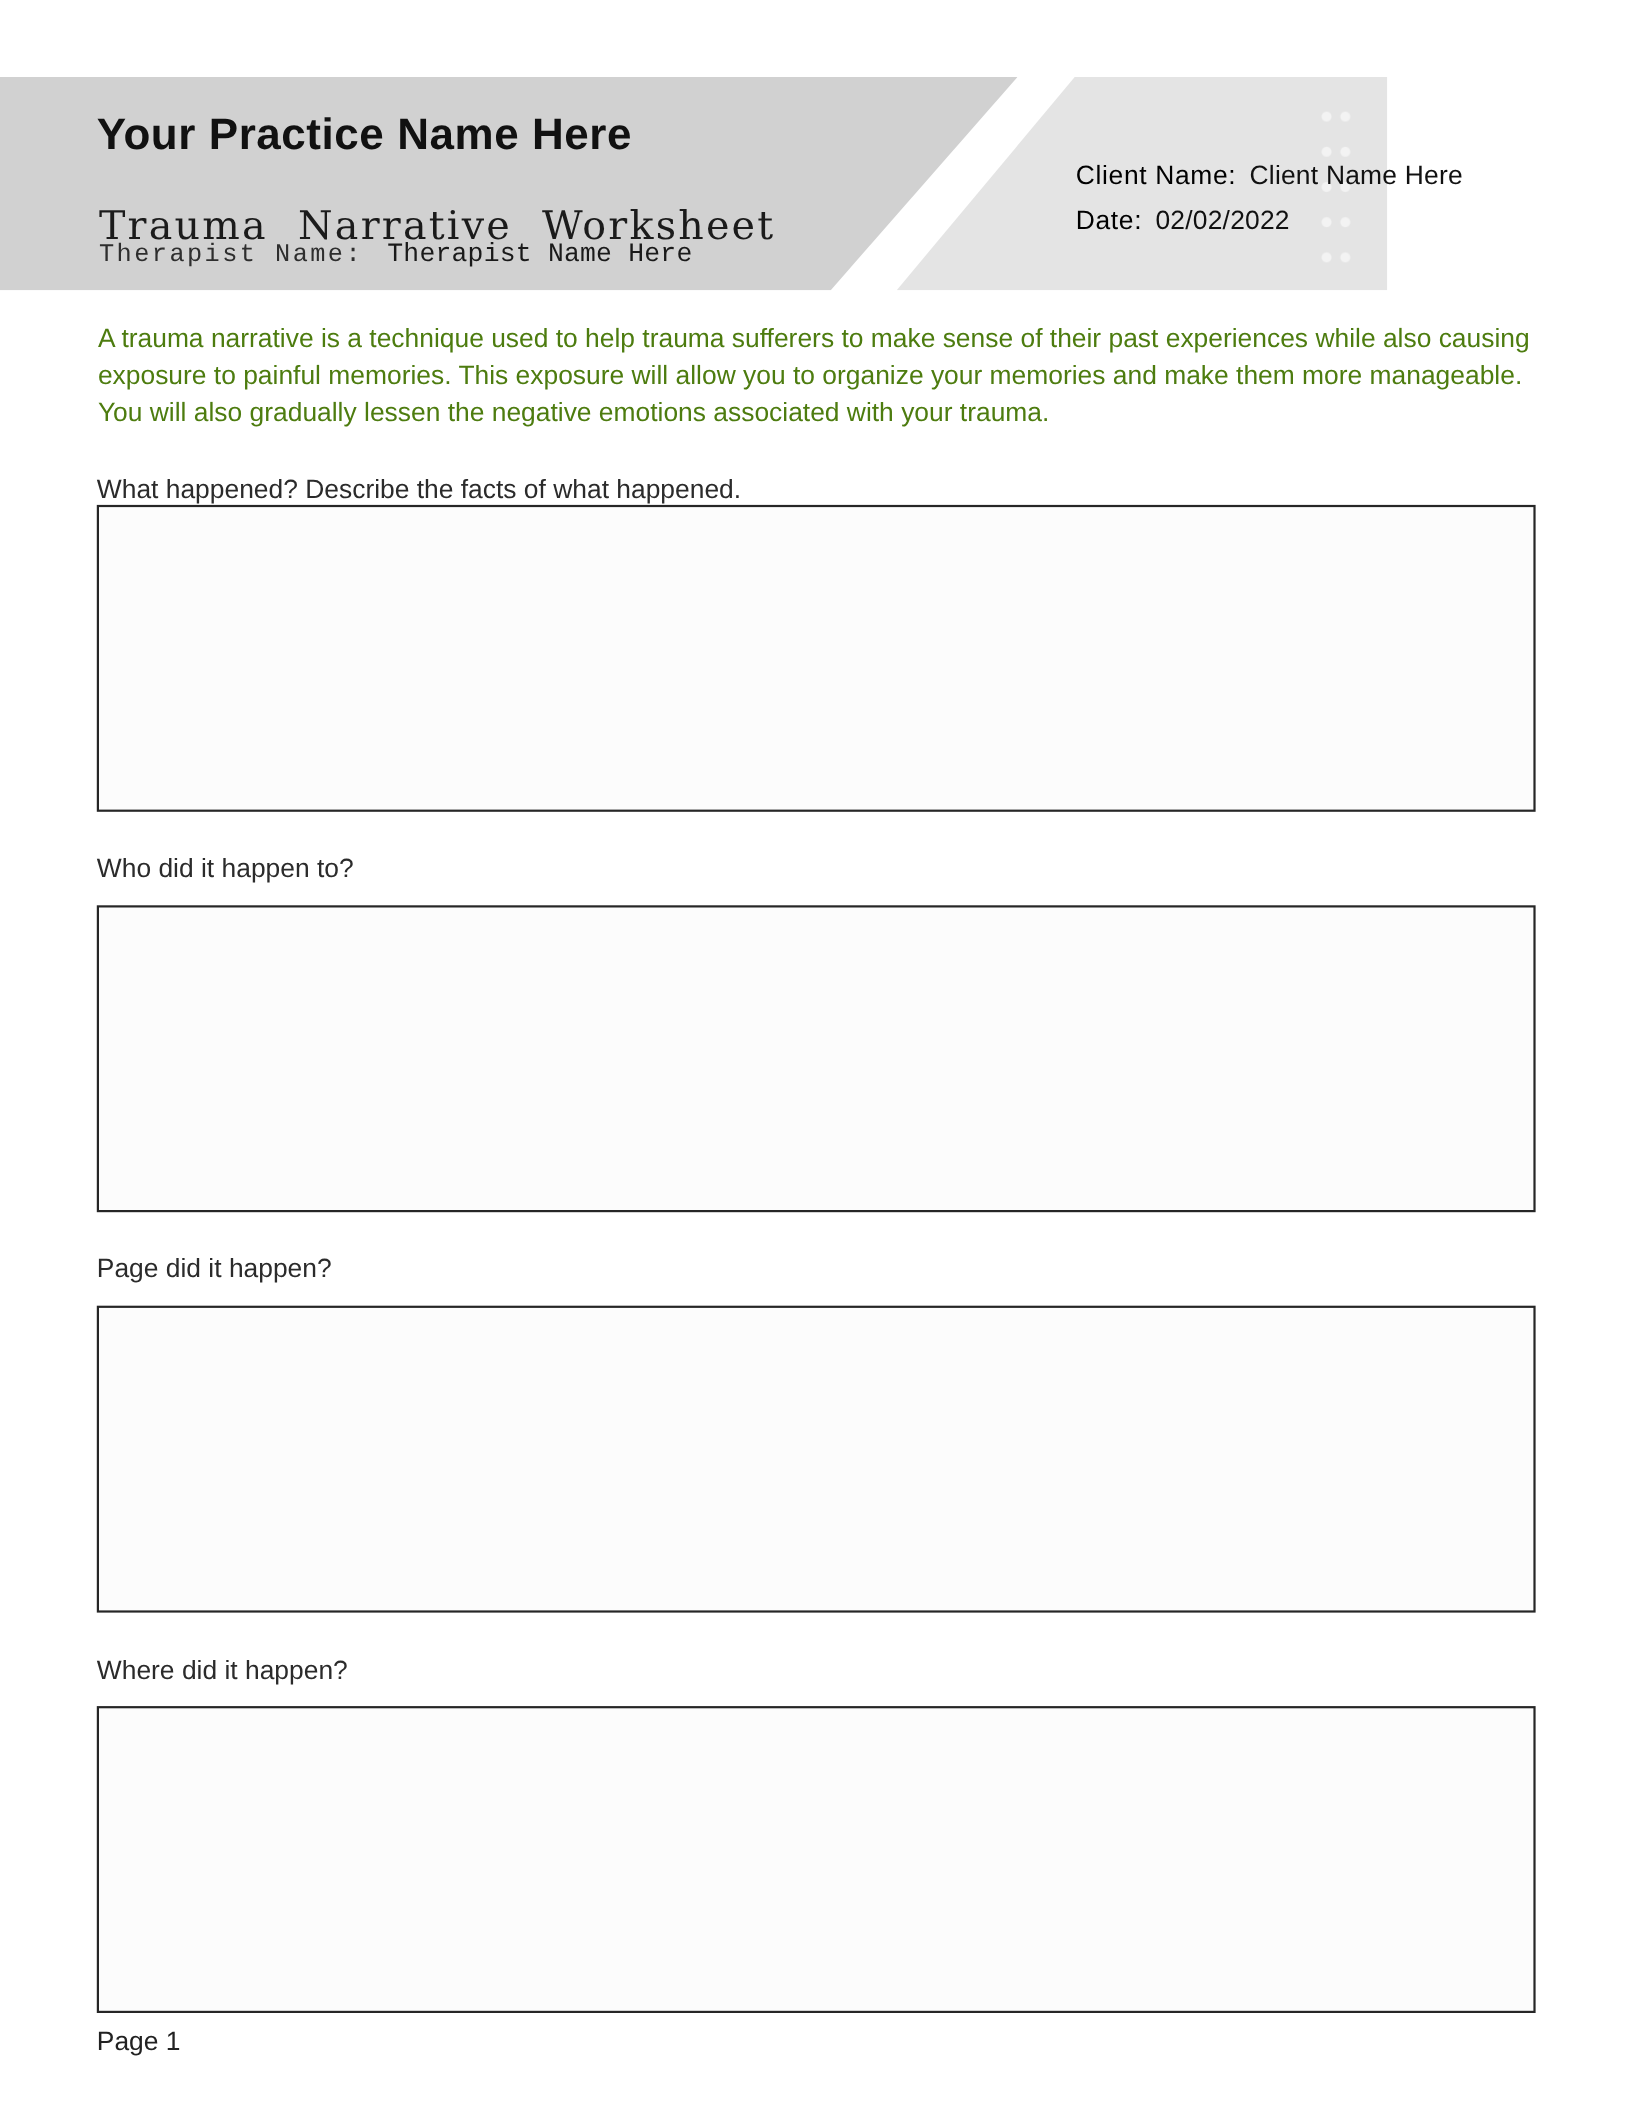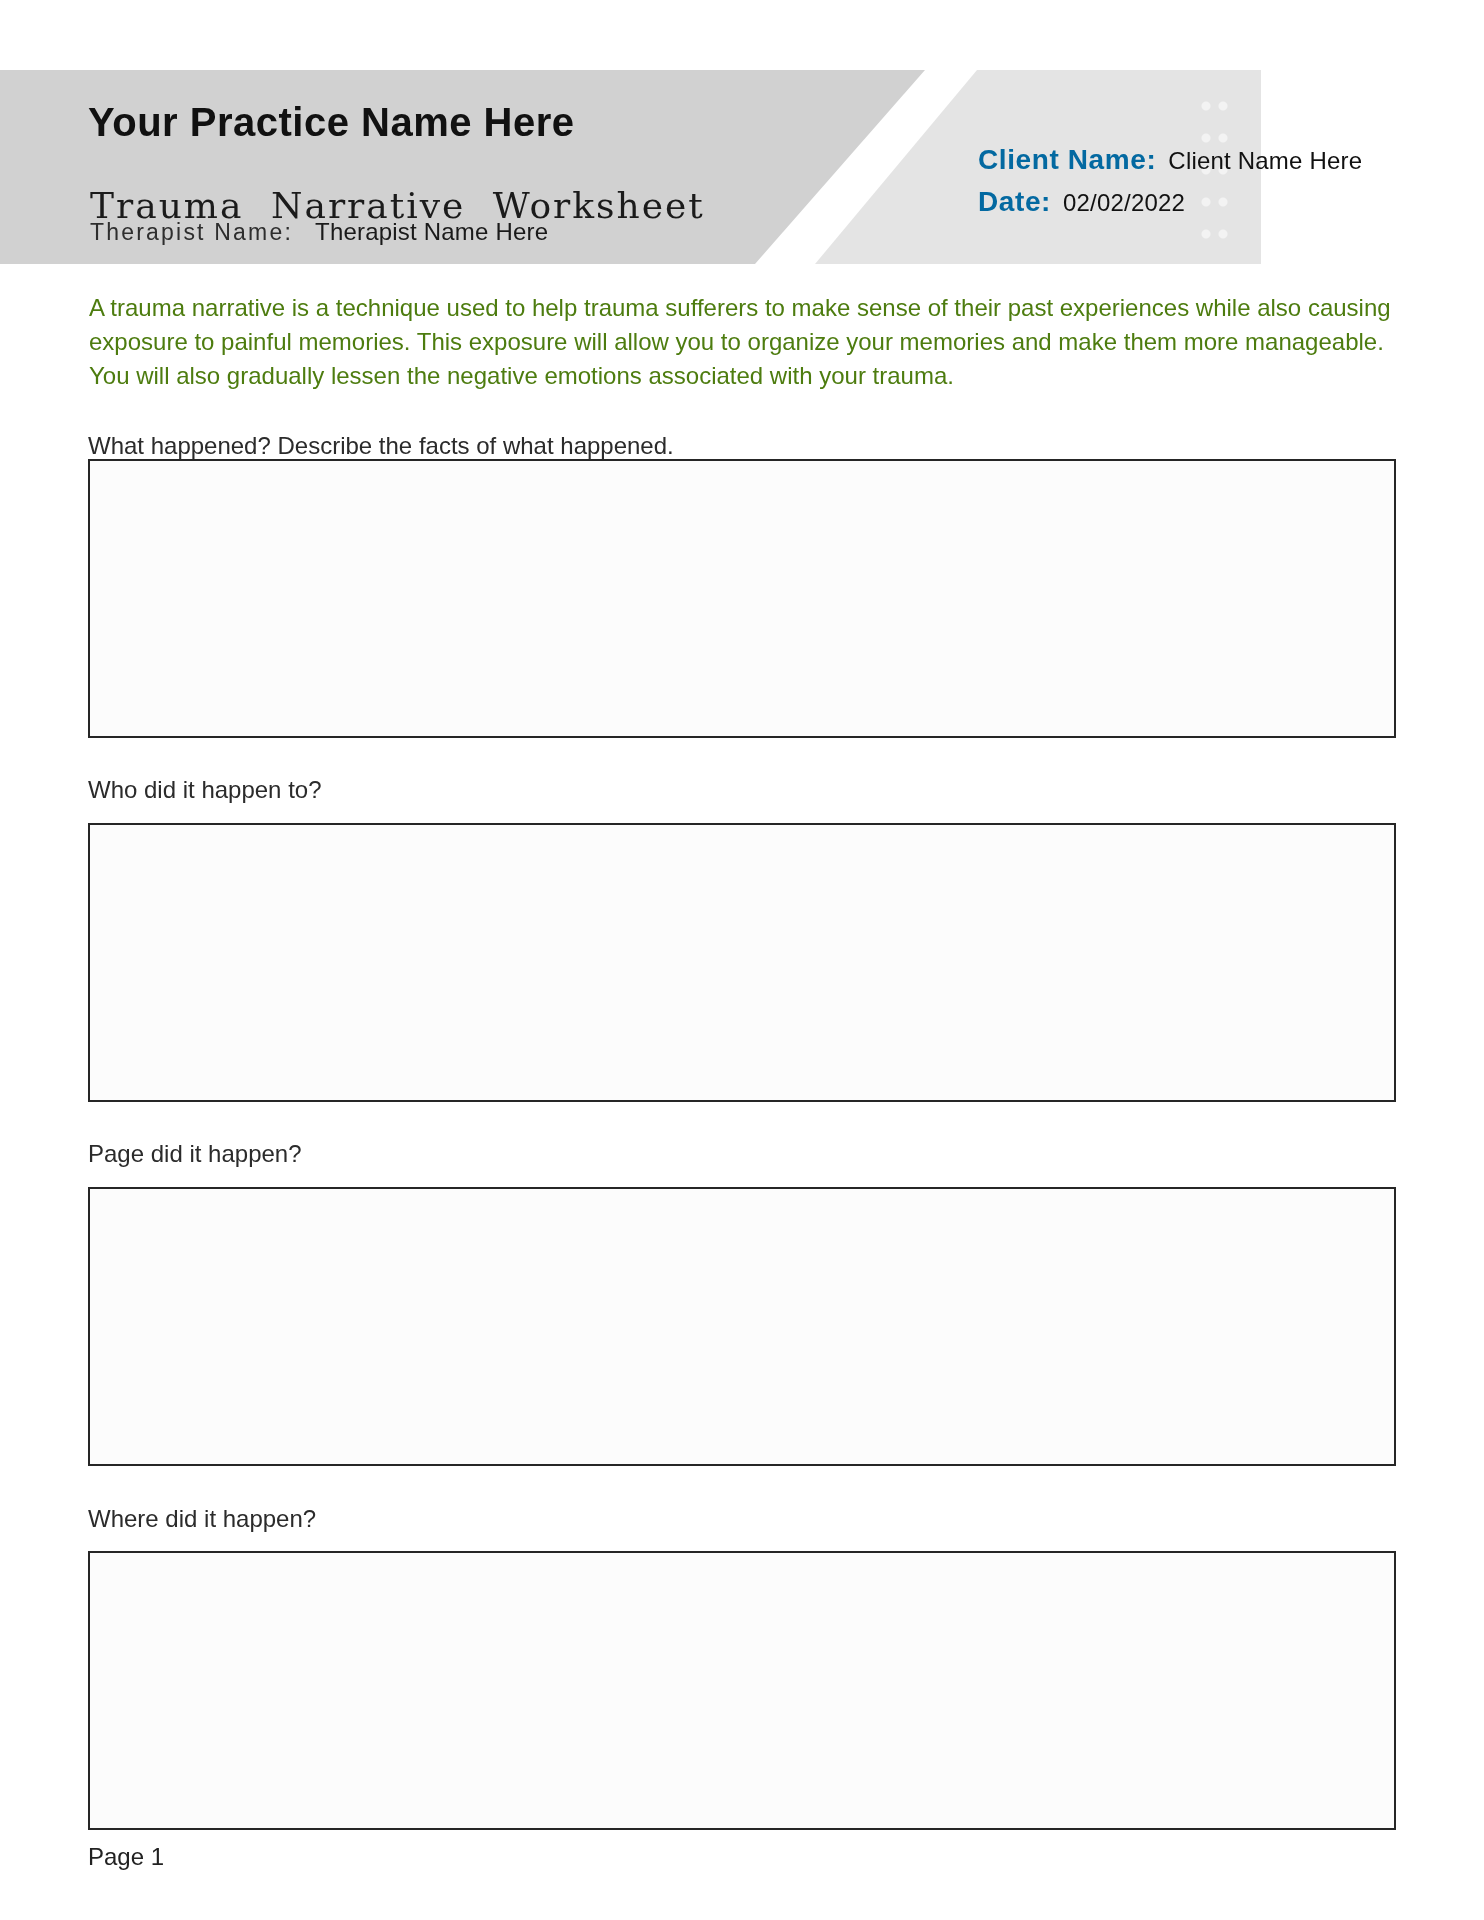--- a/index.html
+++ b/index.html
@@ -42,20 +42,21 @@
   .practice-name {
     position: absolute; left: 88px; top: 30px;
     font-size: 40px; font-weight: 700;
     line-height: 44px; color: #111111;
     letter-spacing: 0.5px;
     white-space: nowrap;
   }
   .therapist-line {
     position: absolute; left: 90px; top: 148px;
     white-space: nowrap;
+    font-family: Liberation Mono, monospace;
   }
   .therapist-label {
     font-size: 23px; color: #2e2e2e; letter-spacing: 2.2px;
   }
   .therapist-value {
     font-size: 24px; color: #1a1a1a; margin-left: 22px; letter-spacing: 0.2px;
   }
   .script-title {
     position: absolute; left: 90px; top: 110px;
     font-family: "DejaVu Serif", serif;
@@ -63,21 +64,21 @@
     letter-spacing: 2px; word-spacing: 14px;
     color: #1b1b1b;
     top: 112px;
     white-space: nowrap;
   }
   .client-block {
     position: absolute; left: 978px; top: 76px;
   }
   .client-row { white-space: nowrap; line-height: 28px; }
   .client-row + .client-row { margin-top: 10px; }
-  .hdr-label { font-size: 28px; color: #0369a1; letter-spacing: 0.6px; font-weight: bold; }
+  .hdr-label { font-size: 24px; color: #000000; letter-spacing: 0.6px; }
   .hdr-value { font-size: 24px; color: #111111; margin-left: 12px; letter-spacing: 0.2px; }
 
   
   .intro {
     position: absolute; left: 89px; top: 291px;
     width: 1308px;
     font-size: 24px; line-height: 34px;
     color: #4d7c0f;
   }
   .q-label {

